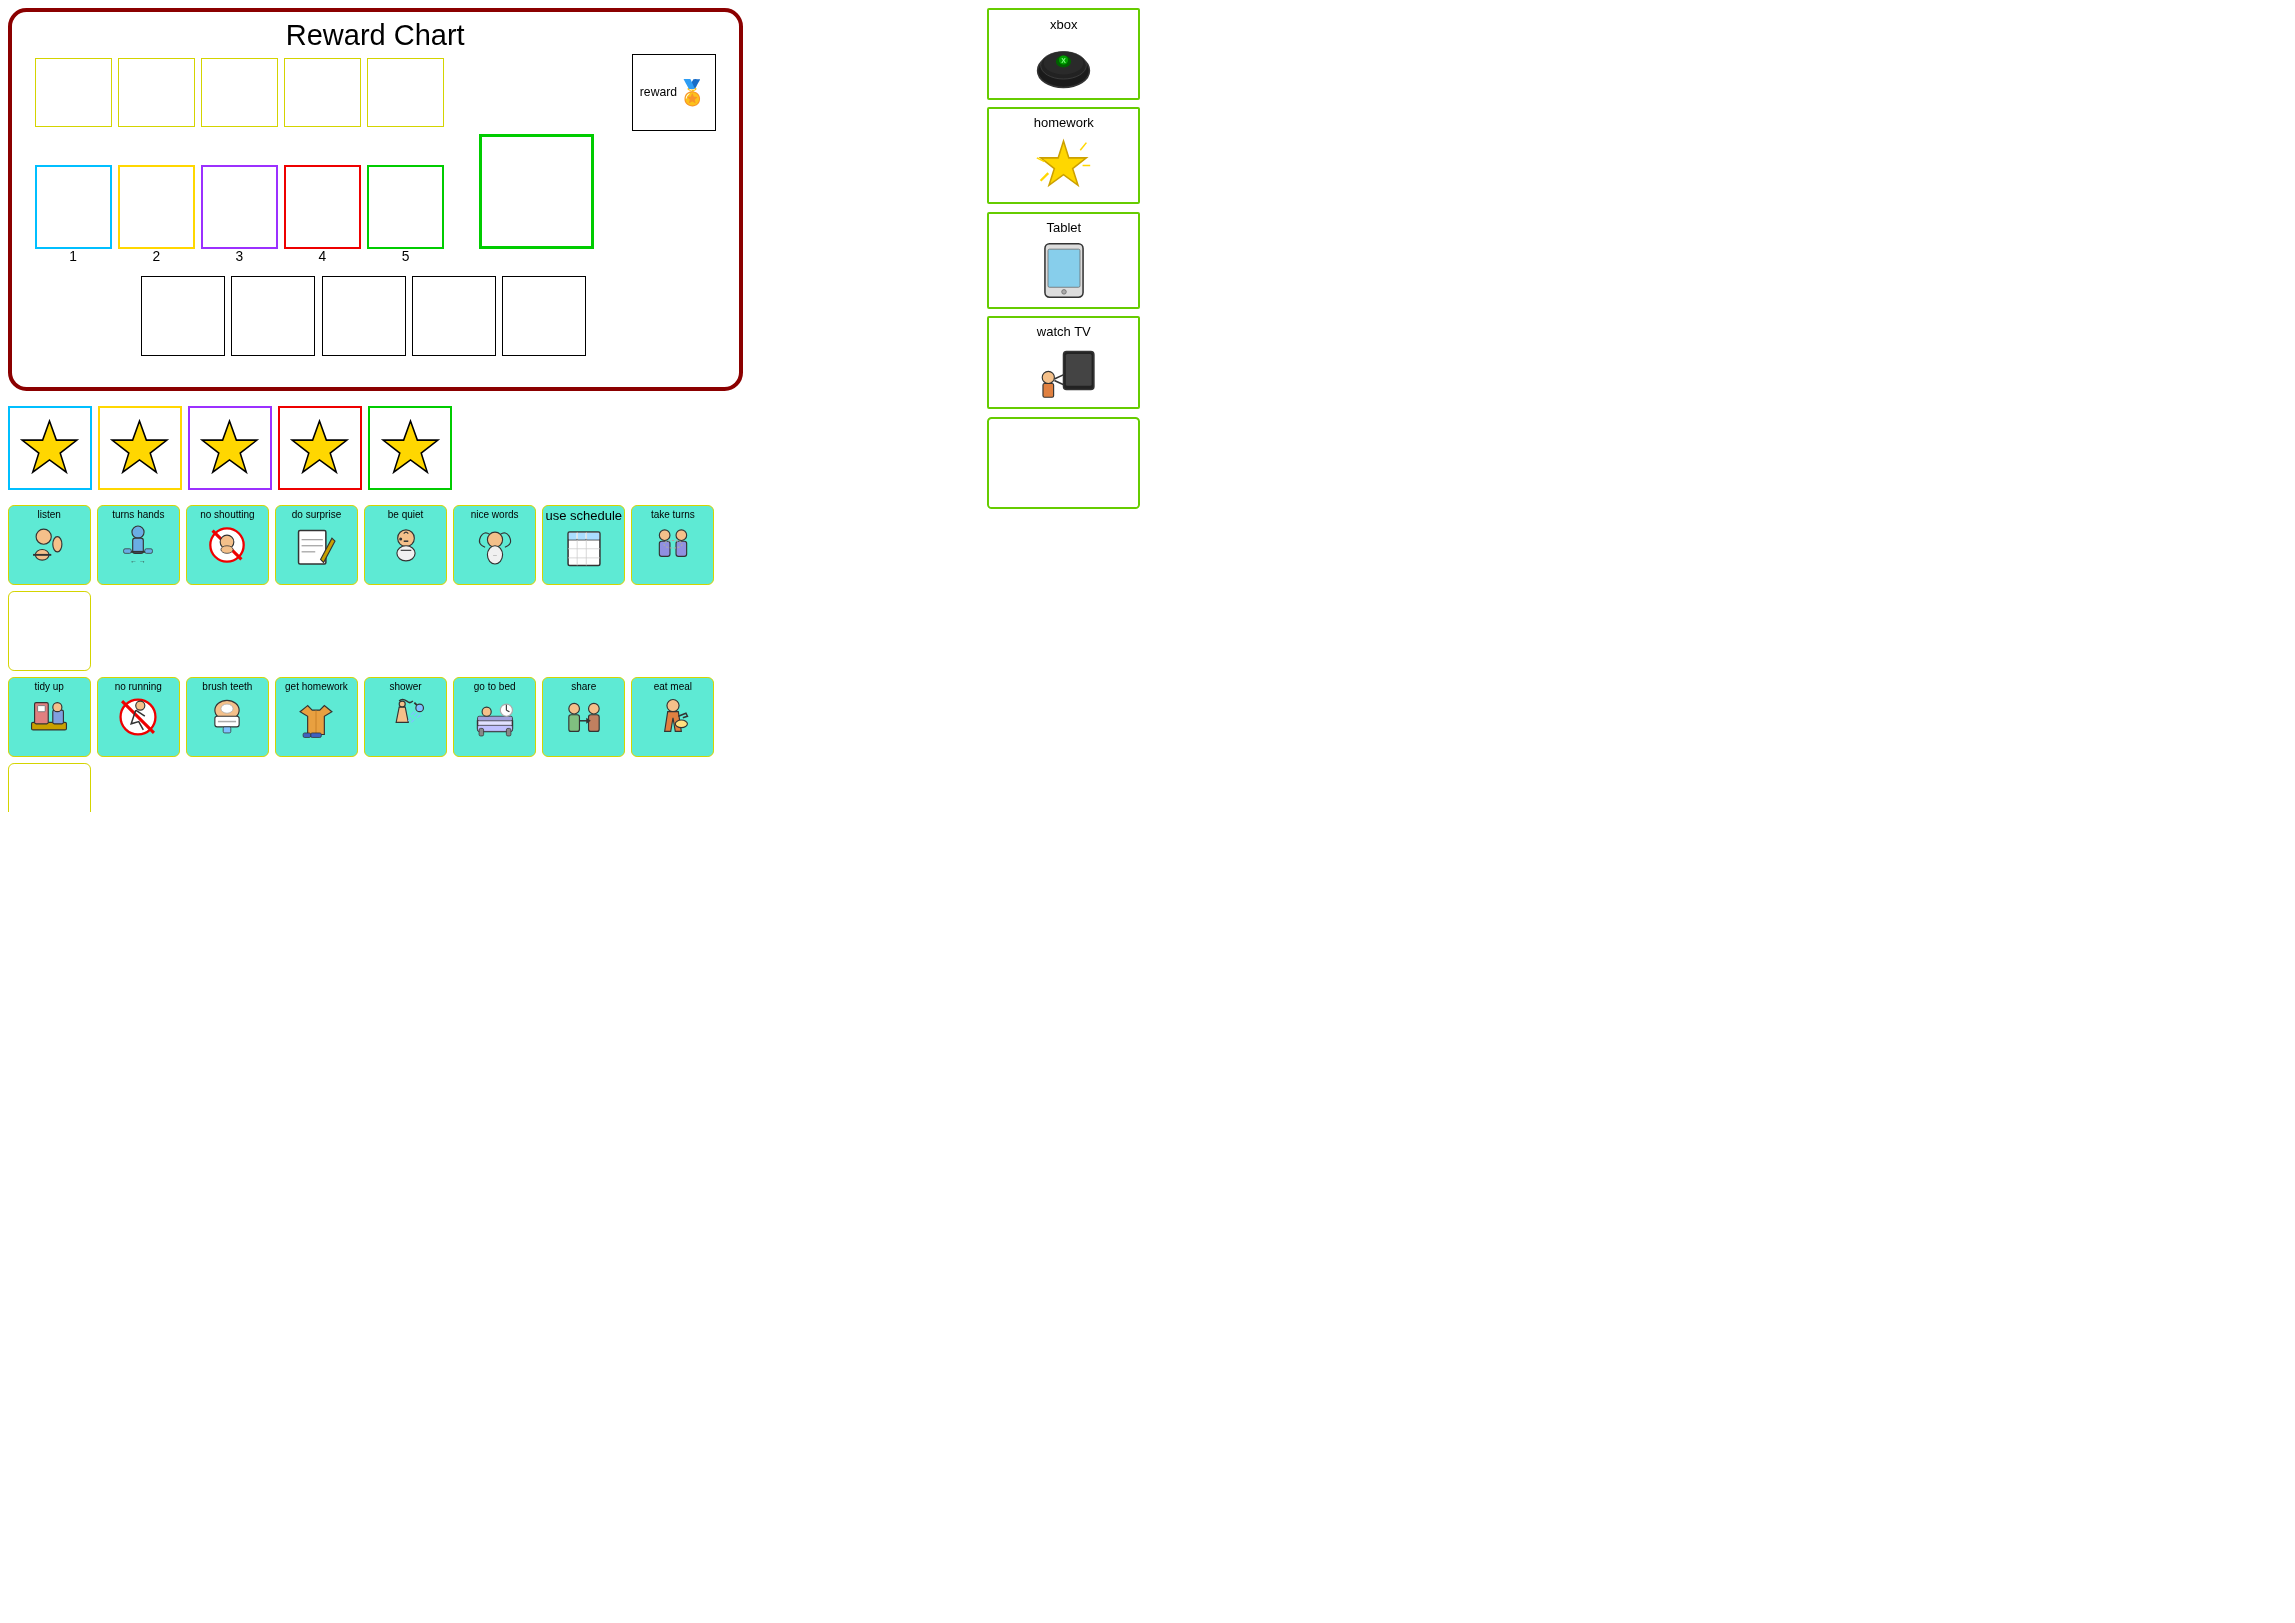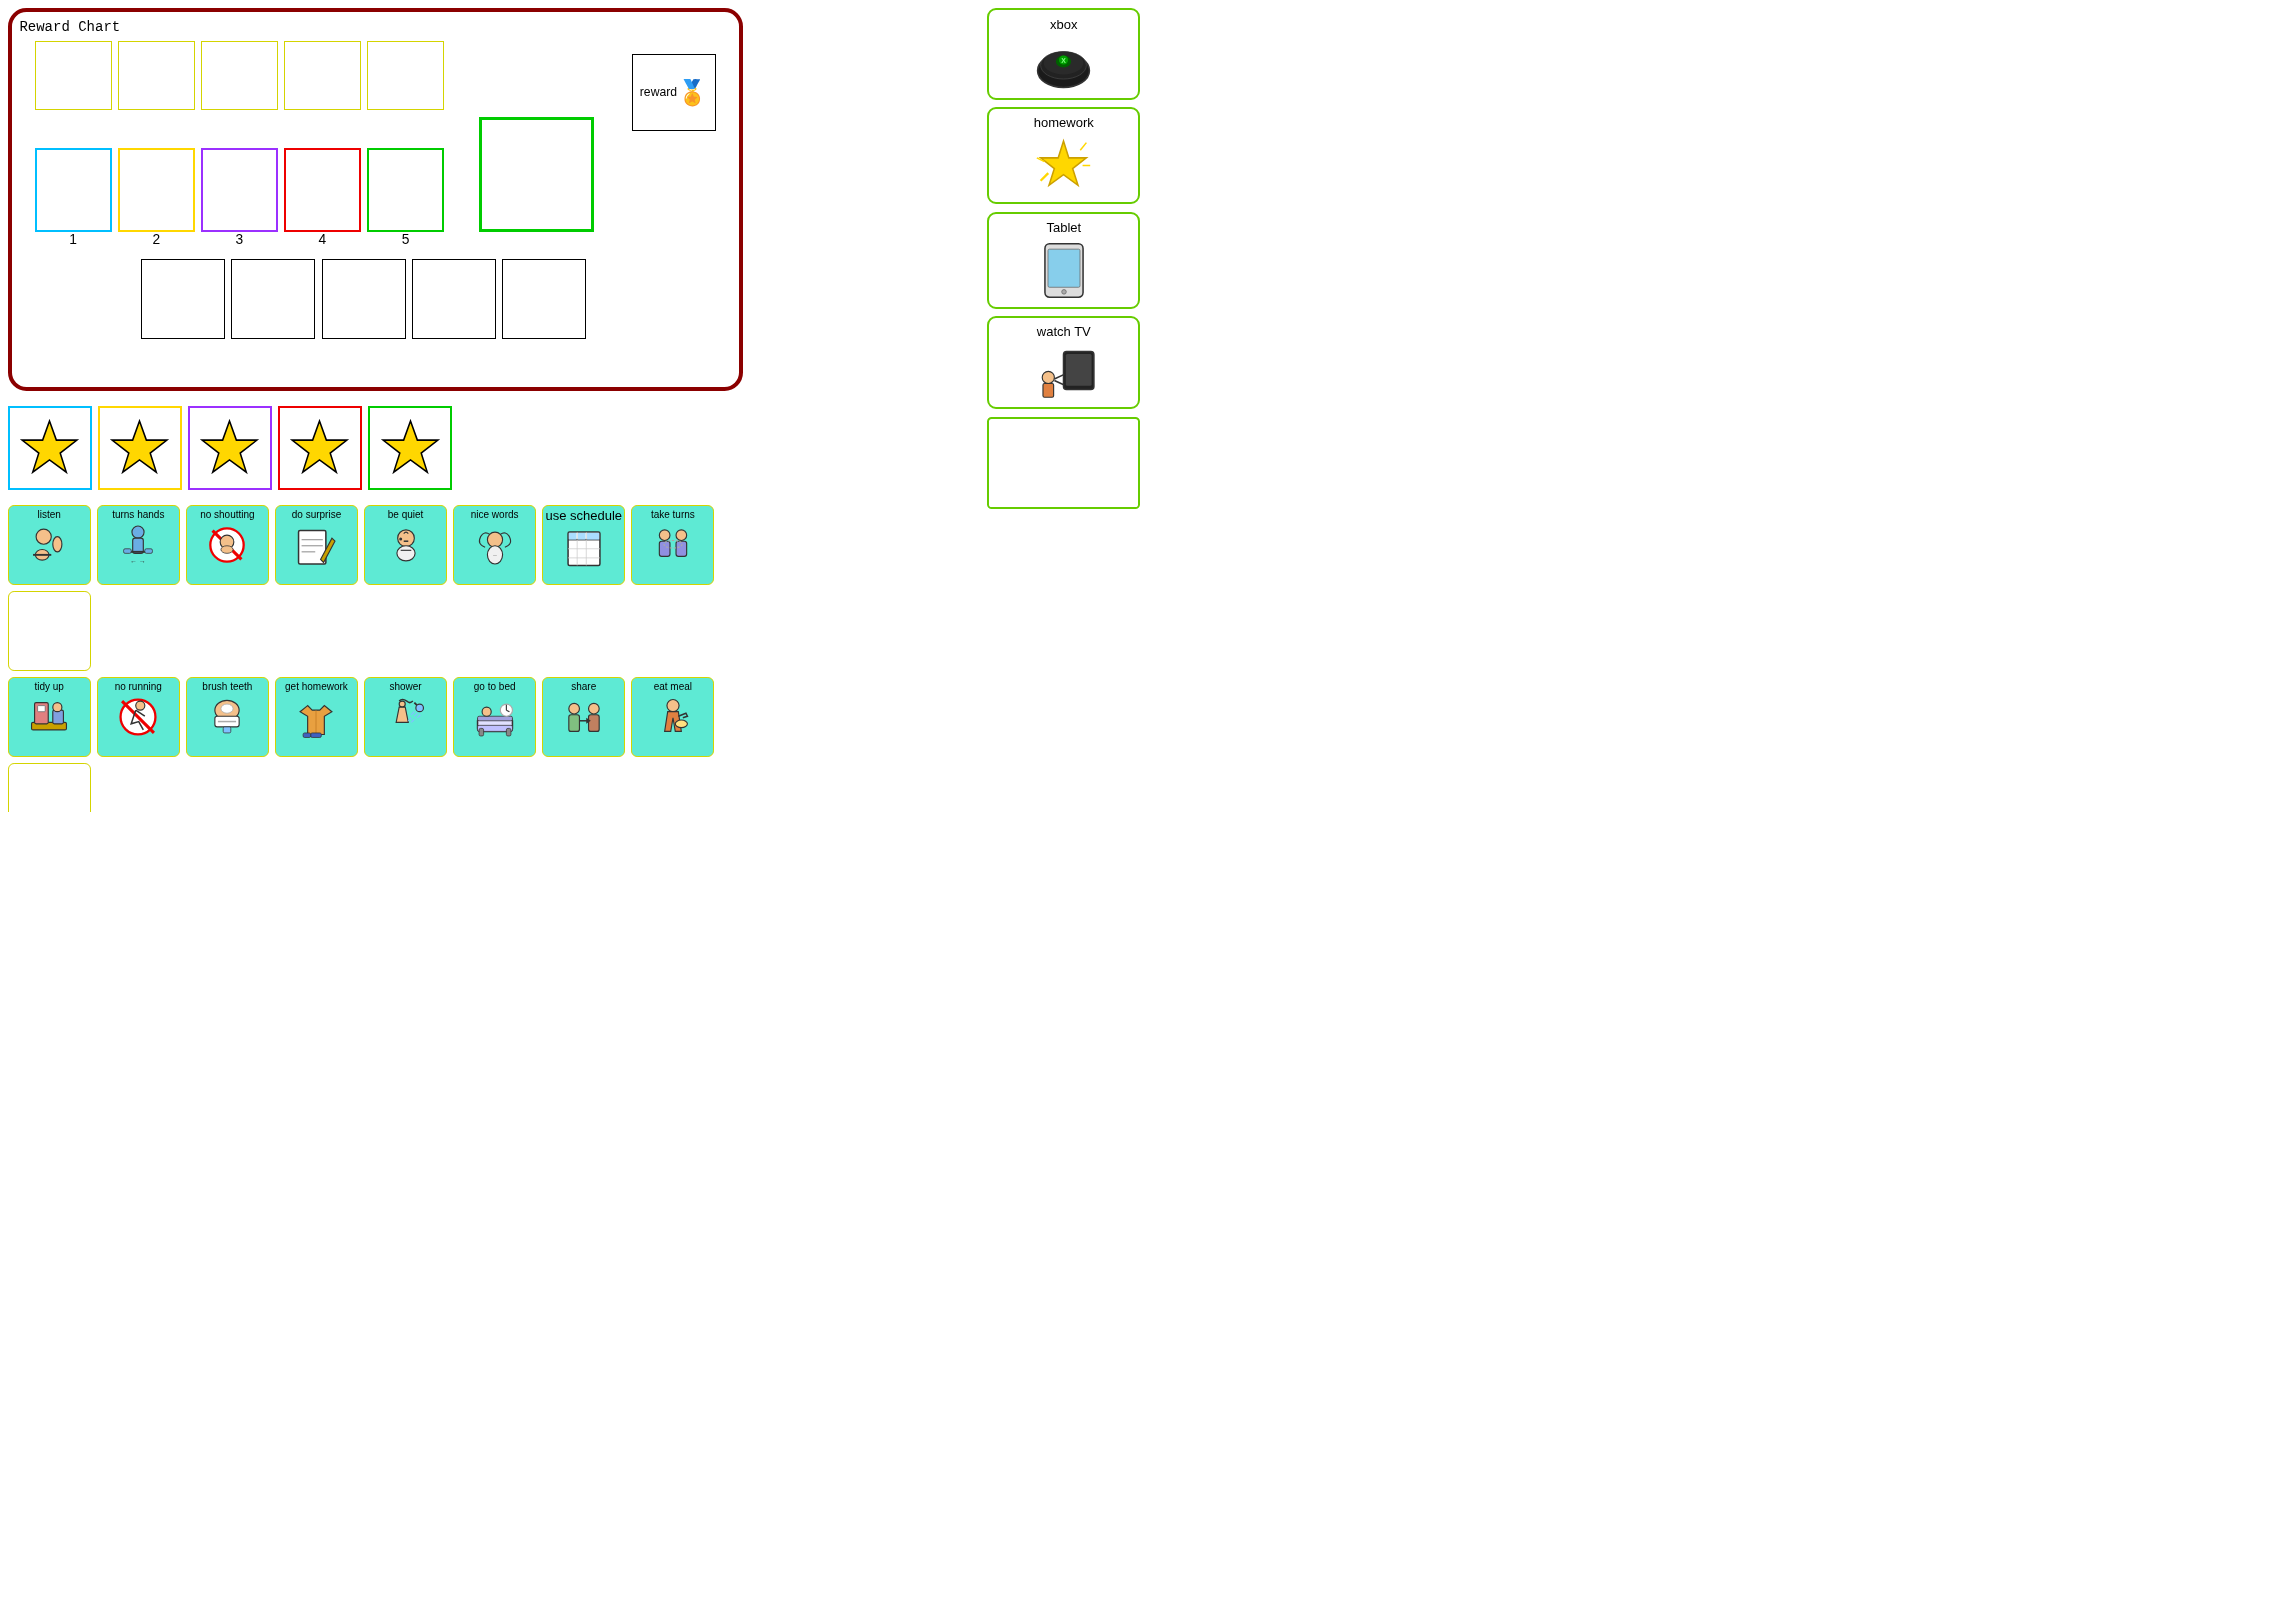--- a/index.html
+++ b/index.html
@@ -19,24 +19,24 @@
       left: 7.7px;
       width: 735px;
       height: 383px;
       border: 4.6px solid #8B0000;
       border-radius: 18.4px;
       background: #fff;
       padding: 7.7px;
     }
 
     .chart-title {
-      font-size: 14px;
+      text-align: center;
+      font-size: 29px;
       font-weight: normal;
       margin-bottom: 6.1px;
-      font-family: Liberation Mono, monospace;
     }
 
     
     .top-boxes-row {
       display: flex;
       gap: 6.1px;
       margin-bottom: 6.1px;
       padding-left: 15.3px;
     }
 
@@ -185,21 +185,21 @@
       top: 7.7px;
       right: 7.7px;
       width: 153px;
       display: flex;
       flex-direction: column;
       gap: 7.7px;
     }
 
     .reward-item {
       border: 2.3px solid #66cc00;
-      border-radius: 9px;
+      border-radius: 2px;
       background: #fff;
       padding: 6.1px;
       display: flex;
       flex-direction: column;
       align-items: center;
       min-height: 92px;
       justify-content: center;
     }
 
     .reward-item-label {

